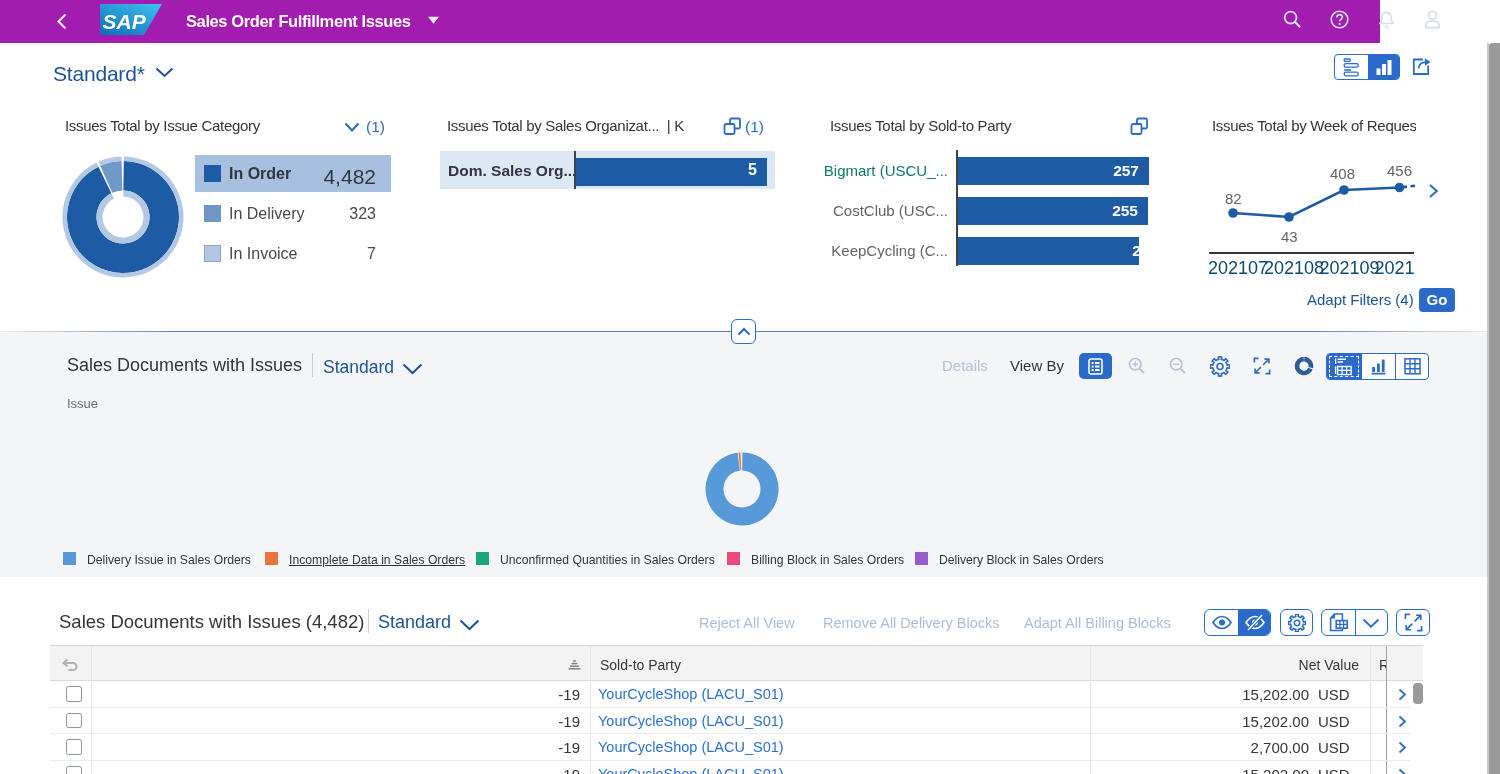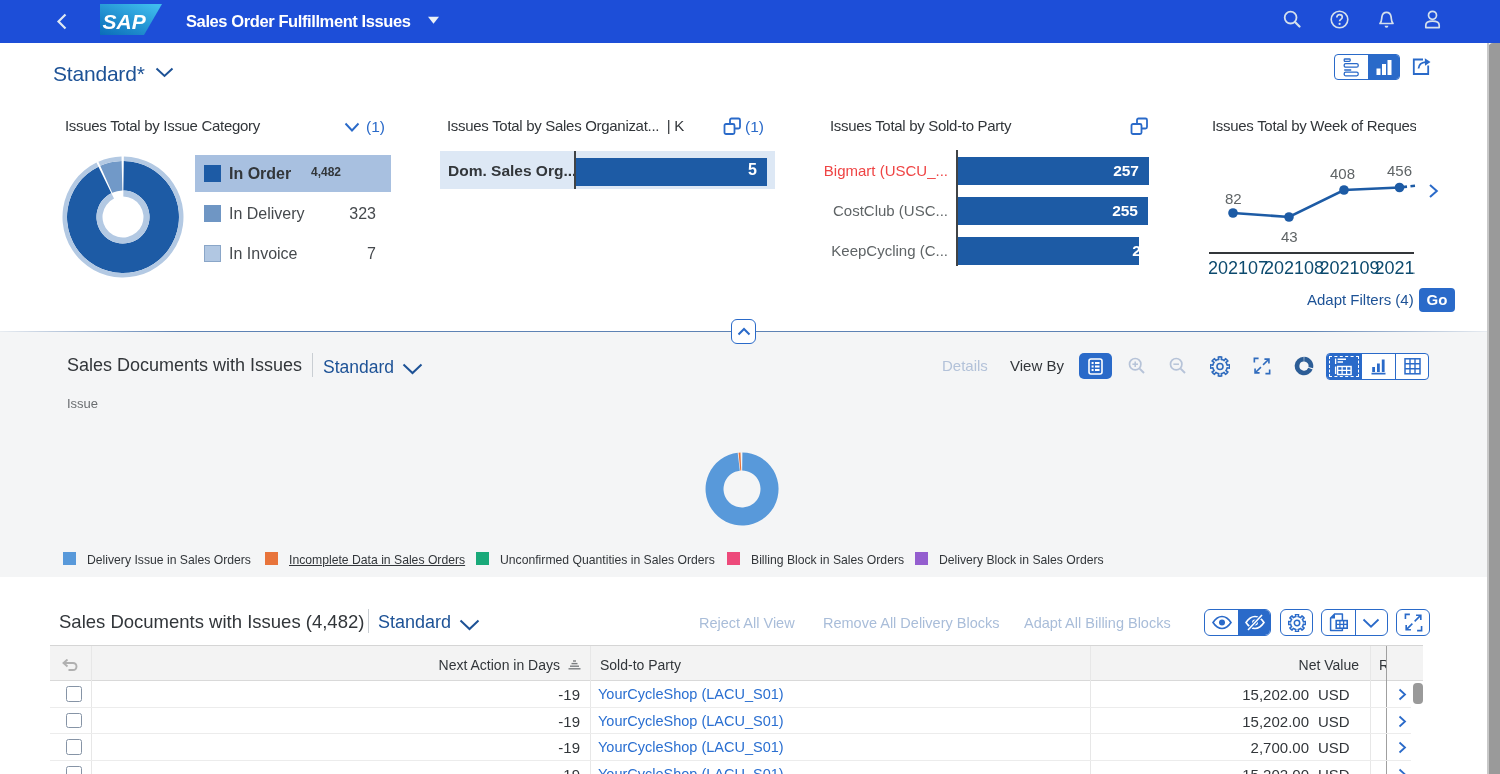--- a/index.html
+++ b/index.html
@@ -6,21 +6,21 @@
   html,body { width:1500px; height:774px; overflow:hidden; background:#fff;
     font-family:"Liberation Sans", sans-serif; }
   .abs { position:absolute; }
   #page { position:relative; width:1500px; height:774px; overflow:hidden; }
   .ink  { color:#32363a; }
 </style>
 </head>
 <body>
 <div id="page">
 
-  <div class="abs" style="left:0;top:0;width:1500px;height:43px;background:#1d4ed8;">
+  <div class="abs" style="left:0;top:0;width:1380px;height:43px;background:#a21caf;">
     <svg class="abs" style="left:55px;top:12px;" width="14" height="19" viewBox="0 0 14 19">
       <path d="M10.5 2.5 L3.5 9.5 L10.5 16.5" fill="none" stroke="#dfe8f2" stroke-width="2.2"></path>
     </svg>
     <svg class="abs" style="left:100px;top:4px;" width="62" height="31" viewBox="0 0 124 62">
       <defs>
           <linearGradient id="sapg" x1="0" y1="1" x2="0.85" y2="0">
         <stop offset="0" stop-color="#0a6cb8"></stop>
             <stop offset="1" stop-color="#3fbdee"></stop>
       </linearGradient>
         </defs>
@@ -86,21 +86,21 @@
     <path d="M65.78 9.01 A56 56 0 1 1 40.45 14.67 L53.38 41.18 A26.5 26.5 0 1 0 65.37 38.50 Z" fill="#1d5ba5"></path>
     <path d="M42.22 13.84 A56 56 0 0 1 63.63 9.02 L64.35 38.51 A26.5 26.5 0 0 0 54.22 40.79 Z" fill="#7199c8"></path>
     <path d="M65.84 4.51 A60.5 60.5 0 1 1 38.48 10.62 L40.45 14.67 A56 56 0 1 0 65.78 9.01 Z" fill="#b3c9e3"></path>
     <path d="M40.39 9.73 A60.5 60.5 0 0 1 63.52 4.52 L63.63 9.02 A56 56 0 0 0 42.22 13.84 Z" fill="#b3c9e3"></path>
     <path d="M65.37 38.50 A26.5 26.5 0 1 1 53.38 41.18 L56.01 46.57 A20.5 20.5 0 1 0 65.29 44.50 Z" fill="#b3c9e3"></path>
   </svg>
 
   <div class="abs" style="left:195px;top:155px;width:196px;height:37px;background:#a8c0e0;"></div>
   <div class="abs" style="left:204px;top:165px;width:17px;height:17px;background:#1d5ba5;"></div>
   <div class="abs ink" style="left:229px;top:165px;font-size:16px;font-weight:bold;">In Order</div>
-  <div class="abs ink" style="left:276px;top:165px;width:100px;font-size:12px;font-weight:bold;text-align:center;">4,482</div>
+  <div class="abs ink" style="left:276px;top:165px;width:100px;font-size:21px;font-weight:normal;text-align:right;">4,482</div>
   <div class="abs" style="left:204px;top:205px;width:17px;height:17px;background:#6f96c4;"></div>
   <div class="abs" style="left:229px;top:205px;font-size:16px;color:#45494d;">In Delivery</div>
   <div class="abs" style="left:276px;top:205px;width:100px;font-size:16px;color:#45494d;text-align:right;">323</div>
   <div class="abs" style="left:204px;top:245px;width:17px;height:17px;background:#b1c7e2;border:1px solid #8aa6c8;"></div>
   <div class="abs" style="left:229px;top:245px;font-size:16px;color:#45494d;">In Invoice</div>
   <div class="abs" style="left:276px;top:245px;width:100px;font-size:16px;color:#45494d;text-align:right;">7</div>
 
   <div class="abs ink" style="left:447px;top:117px;font-size:15px;letter-spacing:-0.3px;">Issues Total by Sales Organizat...&nbsp;&nbsp;| K</div>
   <svg class="abs" style="left:723px;top:117px;" width="19" height="19" viewBox="0 0 19 19">
     <rect x="7" y="1.5" width="10" height="10" rx="1.5" fill="none" stroke="#2a6ac9" stroke-width="1.8"></rect>
@@ -113,21 +113,21 @@
   <div class="abs" style="left:574px;top:151px;width:2px;height:38px;background:#404346;"></div>
   <div class="abs" style="left:576px;top:158px;width:191px;height:28px;background:#1d5ba5;"></div>
   <div class="abs" style="left:657px;top:161px;width:100px;font-size:16px;font-weight:bold;color:#fff;text-align:right;">5</div>
 
   <div class="abs ink" style="left:830px;top:117px;font-size:15px;letter-spacing:-0.3px;">Issues Total by Sold-to Party</div>
   <svg class="abs" style="left:1130px;top:117px;" width="19" height="19" viewBox="0 0 19 19">
     <rect x="7" y="1.5" width="10" height="10" rx="1.5" fill="none" stroke="#2a6ac9" stroke-width="1.8"></rect>
     <rect x="1.5" y="7" width="10" height="10" rx="1.5" fill="#fff" stroke="#2a6ac9" stroke-width="1.8"></rect>
   </svg>
 
-  <div class="abs" style="left:770px;top:162px;width:178px;font-size:15px;color:#ef4444;text-align:right;">Bigmart (USCU_...</div>
+  <div class="abs" style="left:770px;top:162px;width:178px;font-size:15px;color:#0f766e;text-align:right;">Bigmart (USCU_...</div>
   <div class="abs" style="left:770px;top:202px;width:178px;font-size:15px;color:#5f6466;text-align:right;">CostClub (USC...</div>
   <div class="abs" style="left:770px;top:242px;width:178px;font-size:15px;color:#5f6466;text-align:right;">KeepCycling (C...</div>
   <div class="abs" style="left:956px;top:150px;width:2px;height:116px;background:#404346;"></div>
   <div class="abs" style="left:958px;top:157px;width:191px;height:28px;background:#1d5ba5;"></div>
   <div class="abs" style="left:958px;top:197px;width:190px;height:28px;background:#1d5ba5;"></div>
   <div class="abs" style="left:958px;top:237px;width:181px;height:28px;background:#1d5ba5;"></div>
   <div class="abs" style="left:1049px;top:162px;width:90px;font-size:15.5px;font-weight:bold;color:#fff;text-align:right;">257</div>
   <div class="abs" style="left:1048px;top:202px;width:90px;font-size:15.5px;font-weight:bold;color:#fff;text-align:right;">255</div>
   <div class="abs" style="left:1068px;top:242px;width:90px;font-size:15.5px;font-weight:bold;color:#fff;text-align:right;">244</div>
 
@@ -316,21 +316,20 @@
     <path d="M2.3 12.7 L2.3 17.7 L7.3 17.7" fill="none" stroke="#2a6ac9" stroke-width="1.7"></path>
   </svg>
 
   <div class="abs" style="left:50px;top:645px;width:1373px;height:129px;border-top:1px solid #d5d5d5;">
 
     <div class="abs" style="left:0;top:0;width:1373px;height:35px;background:#f3f3f3;border-bottom:1px solid #d9d9d9;"></div>
     <svg class="abs" style="left:12px;top:13px;" width="16" height="14" viewBox="0 0 16 14">
       <path d="M5.5 0.5 L1.5 4 L5.5 7.5" fill="none" stroke="#b0b0b0" stroke-width="1.9"></path>
       <path d="M2 4 L11 4 C13.2 4 14.5 5.5 14.5 7.5 C14.5 9.5 13.2 11 11 11 L6.5 11" fill="none" stroke="#b0b0b0" stroke-width="1.9"></path>
     </svg>
-    <div class="abs ink" style="left:80px;top:11px;width:430px;font-size:14px;text-align:right;">Next Action in Days</div>
     <svg class="abs" style="left:518px;top:14px;" width="13" height="10" viewBox="0 0 13 10">
       <line x1="5" y1="1" x2="8" y2="1" stroke="#7a7d80" stroke-width="1.4"></line>
       <line x1="3.5" y1="3.6" x2="9.5" y2="3.6" stroke="#7a7d80" stroke-width="1.4"></line>
       <line x1="2" y1="6.2" x2="11" y2="6.2" stroke="#7a7d80" stroke-width="1.4"></line>
       <line x1="0.5" y1="8.8" x2="12.5" y2="8.8" stroke="#7a7d80" stroke-width="1.4"></line>
     </svg>
     <div class="abs ink" style="left:550px;top:11px;font-size:14px;">Sold-to Party</div>
     <div class="abs ink" style="left:1000px;top:11px;width:309px;font-size:14px;text-align:right;">Net Value</div>
     <div class="abs ink" style="left:1329px;top:11px;width:7px;overflow:hidden;font-size:14px;">Re</div>
 

